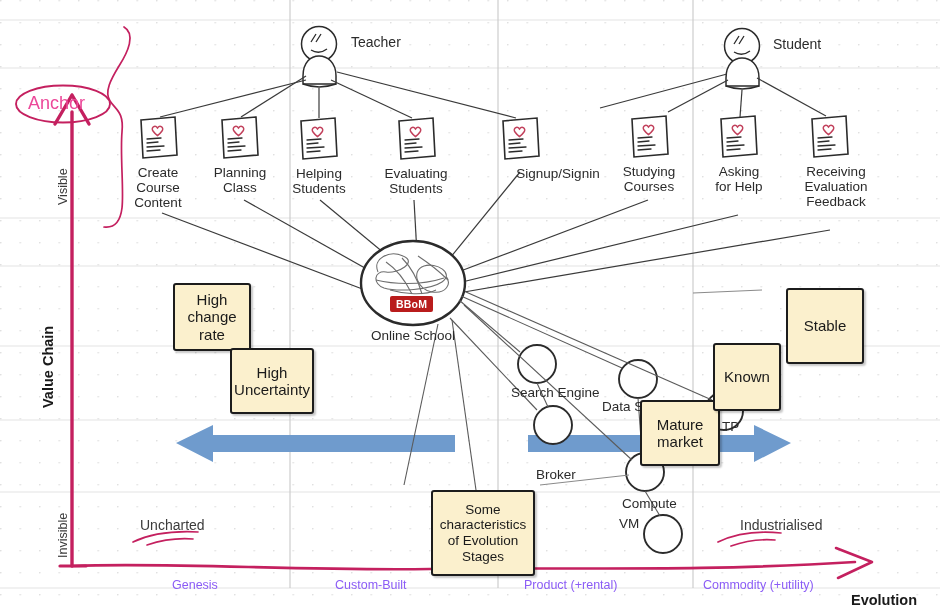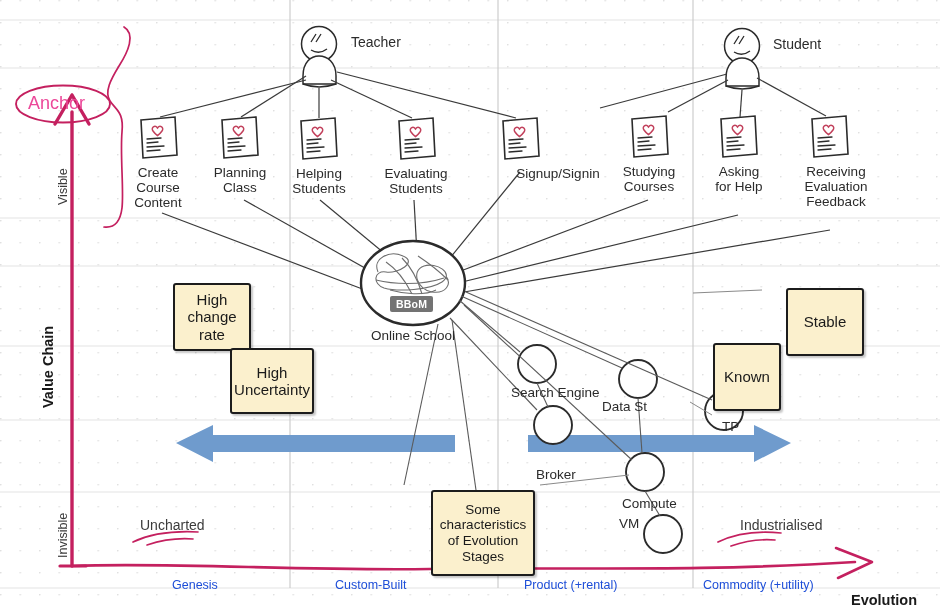--- a/index.html
+++ b/index.html
@@ -36,21 +36,21 @@
   .comp-label {
     font-size: 13.5px;
     color: #2b2b2b;
   }
   .persona-label {
     font-size: 14px;
     color: #2b2b2b;
   }
   .axis-stage {
     font-size: 12.5px;
-    color: #1d4ed8;
+    color: #8b5cf6;
   }
   .axis-vtick {
     font-size: 12.5px;
     color: #3b3b3b;
     transform-origin: 0 0;
   }
   .axis-title-v {
     font-size: 14.5px;
     font-weight: bold;
     color: #1a1a1a;
@@ -64,21 +64,21 @@
   .zone-label {
     font-size: 14px;
     color: #3b3b3b;
   }
   .anchor-label {
     font-size: 18px;
     color: #ec4899;
   }
   .bbom-badge {
     position: absolute;
-    background: #737373;
+    background: #b91c1c;
     color: #ffffff;
     font-size: 10.5px;
     font-weight: bold;
     letter-spacing: .2px;
     padding: 1.5px 6px 2px 6px;
     border-radius: 2px;
     font-family: "Liberation Sans", sans-serif;
   }
   
   .sticky {
@@ -393,16 +393,18 @@
 
   <div class="sticky" style="left:173px; top:283px; width:78px; height:68px;">High
 change
 rate</div>
   <div class="sticky" style="left:230px; top:348px; width:84px; height:66px;">High
 Uncertainty</div>
   <div class="sticky small" style="left:431px; top:490px; width:104px; height:86px;">Some
 characteristics
 of Evolution
 Stages</div>
+  <div class="sticky" style="left:640px; top:400px; width:80px; height:66px;">Mature
+market</div>
   <div class="sticky" style="left:713px; top:343px; width:68px; height:68px;">Known</div>
-  <div class="sticky" style="left:786px; top:288px; width:78px; height:68px;">Stable</div>
+  <div class="sticky" style="left:786px; top:288px; width:78px; height:76px;">Stable</div>
 
 </div>
 
 </body></html>

